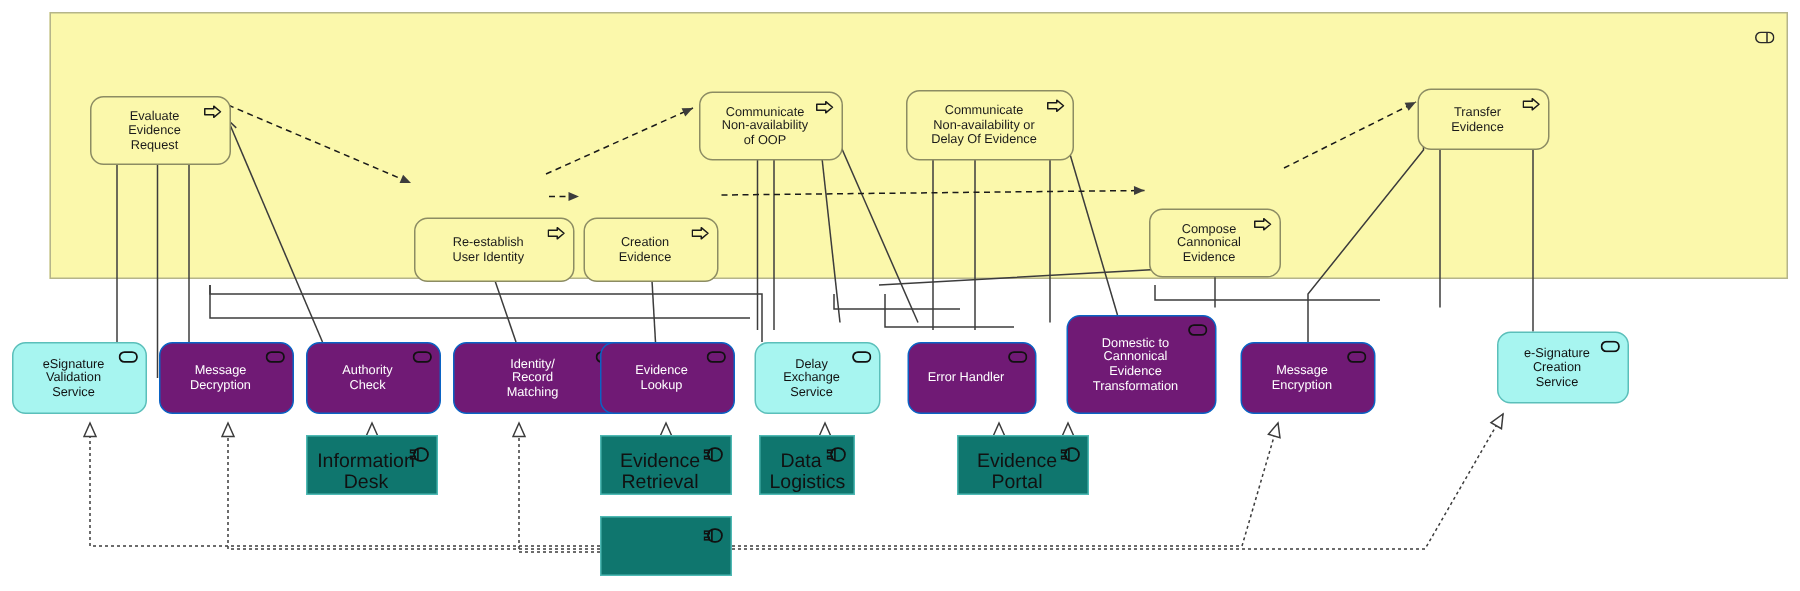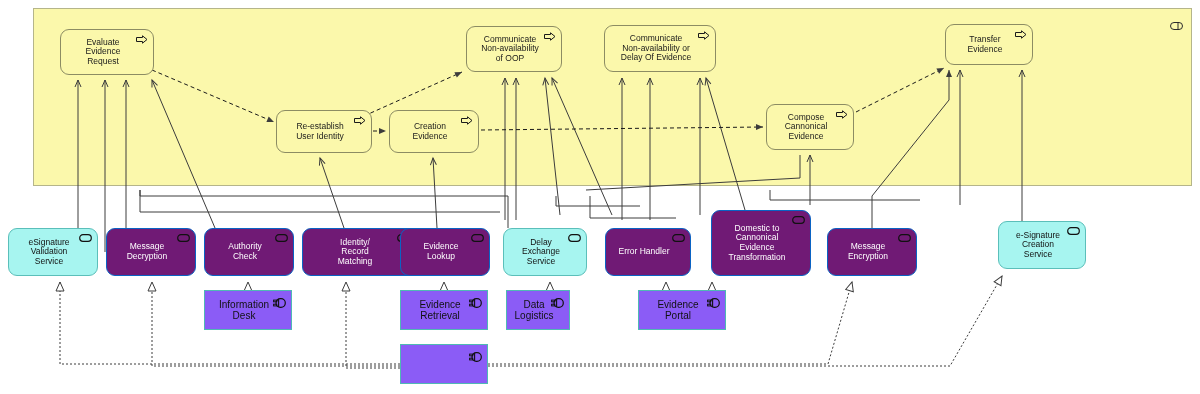--- a/index.html
+++ b/index.html
@@ -61,43 +61,44 @@
     padding: 0 14px 0 6px;
     width: 100%;
     box-sizing: border-box;
   }
   .proc {
     background: #fbf8ab;
     border: 1px solid #8c8c63;
     border-radius: 9px;
     font-size: 8.5px;
     color: #1a1a1a;
+    margin-top: 35px;
   }
   .proc .label { padding: 0 15px 0 7px; }
   .svc-light {
     background: #a7f5f0;
     border: 1px solid #5bbfba;
     border-radius: 9px;
     font-size: 8.5px;
     color: #111111;
   }
   .svc-blue {
     background: #701a75;
     border: 1px solid #0a63c4;
     border-radius: 9px;
     font-size: 8.5px;
     color: #ffffff;
   }
   .comp {
-    background: #8b5cf6;
+    background: #0f766e;
     border: 1px solid #4fb9b4;
     border-radius: 0;
-    font-size: 10px;
+    font-size: 13px;
     color: #111111;
-    align-items: flex-start;
+    align-items: flex-end;
   }
   .comp .label {
     padding-top: 8px;
   }
   .ico {
     position: absolute;
     top: 5px;
     right: 5px;
   }
   .ico svg { display: block; }
@@ -192,21 +193,21 @@
           <div>Evaluate</div>
           <div>Evidence</div>
           <div>Request</div>
         </div>
         <div class="ico" style="top: 5px;">
           <svg width="12" height="9" viewBox="0 0 12 9">
             <path d="M0.5,2.5 L6.5,2.5 L6.5,0.8 L11,4.5 L6.5,8.2 L6.5,6.5 L0.5,6.5 z" fill="#fbf8ab" stroke="#1a1a1a" stroke-width="1" stroke-linejoin="round"></path>
           </svg>
         </div>
       </div>
-      <div class="node proc" style="left: 276px; top: 110px; width: 96px; height: 43px;">
+      <div class="node proc" style="left: 276px; top: 110px; width: 107px; height: 43px;">
         <div class="label">
           <div>Re-establish</div>
           <div>User Identity</div>
         </div>
         <div class="ico" style="top: 5px;">
           <svg width="12" height="9" viewBox="0 0 12 9">
             <path d="M0.5,2.5 L6.5,2.5 L6.5,0.8 L11,4.5 L6.5,8.2 L6.5,6.5 L0.5,6.5 z" fill="#fbf8ab" stroke="#1a1a1a" stroke-width="1" stroke-linejoin="round"></path>
           </svg>
         </div>
       </div>

